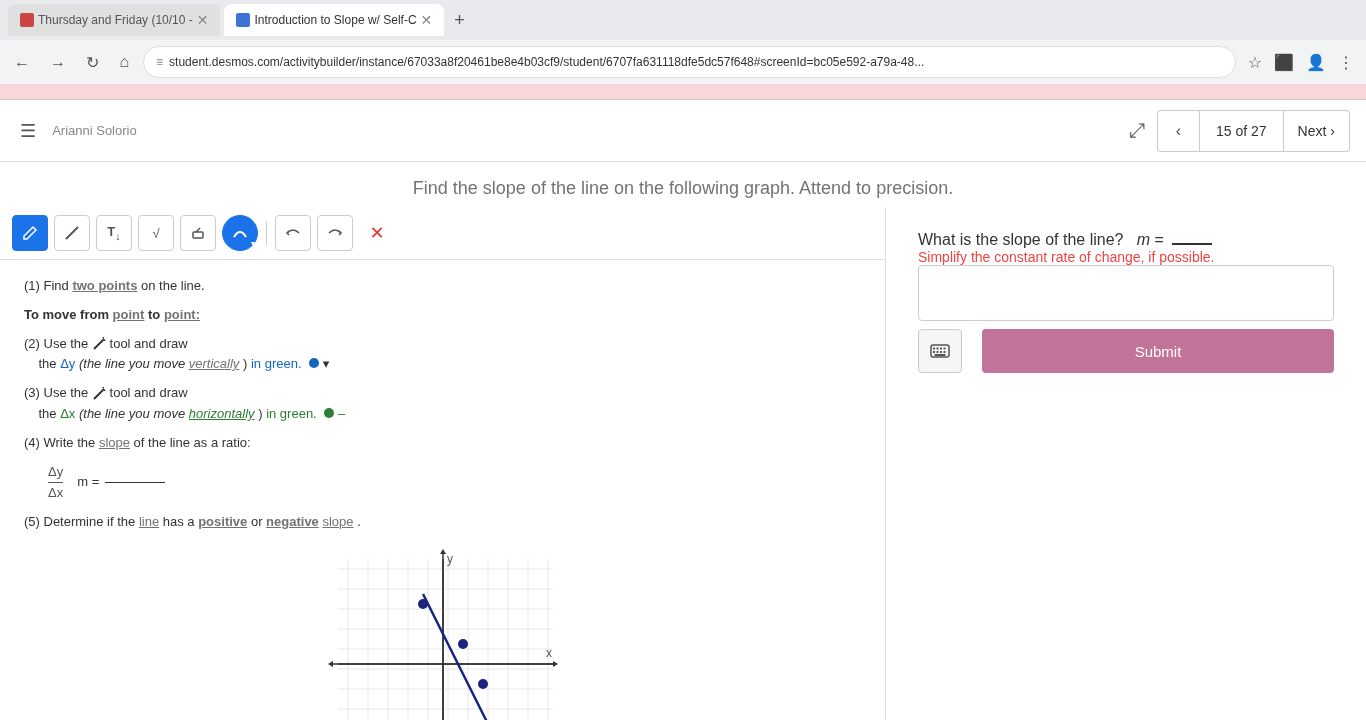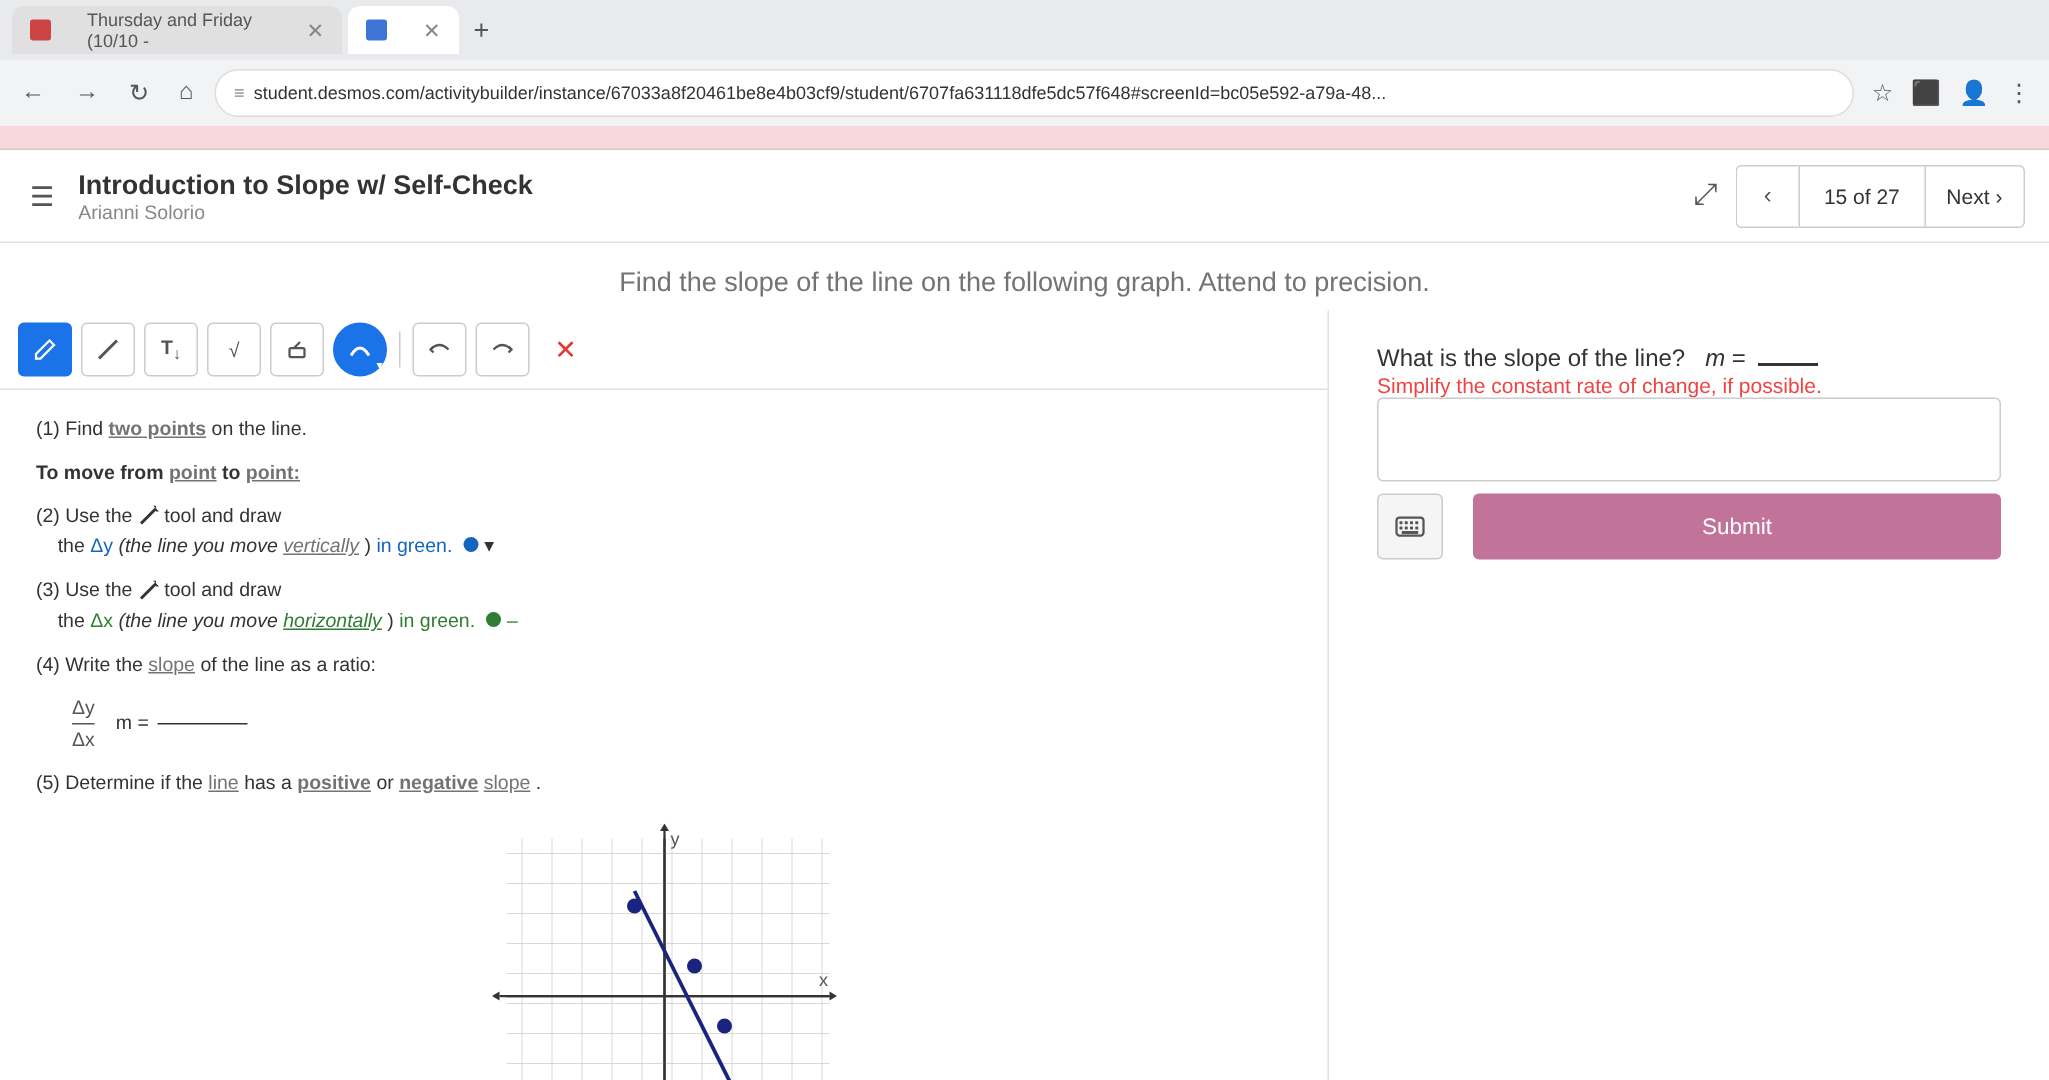--- a/index.html
+++ b/index.html
@@ -1,21 +1,21 @@
 <!DOCTYPE html>
 <html><head>
   <meta charset="utf-8">
   <style>
     * { box-sizing: border-box; margin: 0; padding: 0; }
     body { font-family: Arial, sans-serif; background: #fff; width: 1366px; height: 720px; overflow: hidden; }
 
     
     .browser-chrome { background: #f1f3f4; height: 100px; border-bottom: 1px solid #ccc; }
     .tab-bar { display: flex; align-items: center; height: 40px; background: #e8eaed; padding: 0 8px; gap: 4px; }
-    .tab { display: flex; align-items: center; height: 32px; padding: 0 12px; border-radius: 8px 8px 0 0; font-size: 12px; gap: 24px; max-width: 220px; }
+    .tab { display: flex; align-items: center; height: 32px; padding: 0 12px; border-radius: 8px 8px 0 0; font-size: 12px; gap: 4px; max-width: 220px; }
     .tab.inactive { background: #e0e0e0; color: #555; }
     .tab.active { background: #fff; color: #333; }
     .tab-close { cursor: pointer; color: #888; font-size: 14px; }
     .tab-new { background: none; border: none; font-size: 18px; color: #555; cursor: pointer; padding: 0 6px; }
     .tab-favicon { width: 14px; height: 14px; background: #c44; border-radius: 2px; flex-shrink: 0; }
     .tab-favicon.desmos { background: #3e74d6; border-radius: 2px; }
     .nav-bar { display: flex; align-items: center; height: 44px; padding: 0 8px; gap: 8px; background: #f1f3f4; }
     .nav-btn { background: none; border: none; cursor: pointer; color: #555; font-size: 16px; padding: 4px 6px; border-radius: 50%; }
     .address-bar { flex: 1; background: #fff; border: 1px solid #ddd; border-radius: 20px; height: 32px; display: flex; align-items: center; padding: 0 12px; font-size: 12px; color: #333; }
     .address-icon { color: #888; margin-right: 6px; font-size: 12px; }
@@ -84,20 +84,21 @@
 
 <div class="browser-chrome pink-header">
   <div class="tab-bar">
     <div class="tab inactive">
       <div class="tab-favicon"></div>
       <span>Thursday and Friday (10/10 -</span>
       <span class="tab-close">✕</span>
     </div>
     <div class="tab active">
       <div class="tab-favicon desmos"></div>
+      <span>Introduction to Slope w/ Self-C</span>
       <span class="tab-close">✕</span>
     </div>
     <button class="tab-new">+</button>
   </div>
   <div class="nav-bar">
     <button class="nav-btn">←</button>
     <button class="nav-btn">→</button>
     <button class="nav-btn">↻</button>
     <button class="nav-btn">⌂</button>
     <div class="address-bar">
@@ -109,21 +110,20 @@
       <button class="nav-action-btn">⬛</button>
       <button class="nav-action-btn">👤</button>
       <button class="nav-action-btn">⋮</button>
     </div>
   </div>
 </div>
 
 <div class="app-header">
   <button class="hamburger-btn">☰</button>
   <div class="app-title-area">
-    <div class="app-title">Introduction to Slope w/ Self-Check</div>
     <div class="app-subtitle">Arianni Solorio</div>
   </div>
   <button class="fullscreen-btn">⤢</button>
   <div class="pagination-area">
     <button class="page-prev">‹</button>
     <div class="page-count">15 of 27</div>
     <button class="page-next">
       
       Next <span>›</span>
     </button>

